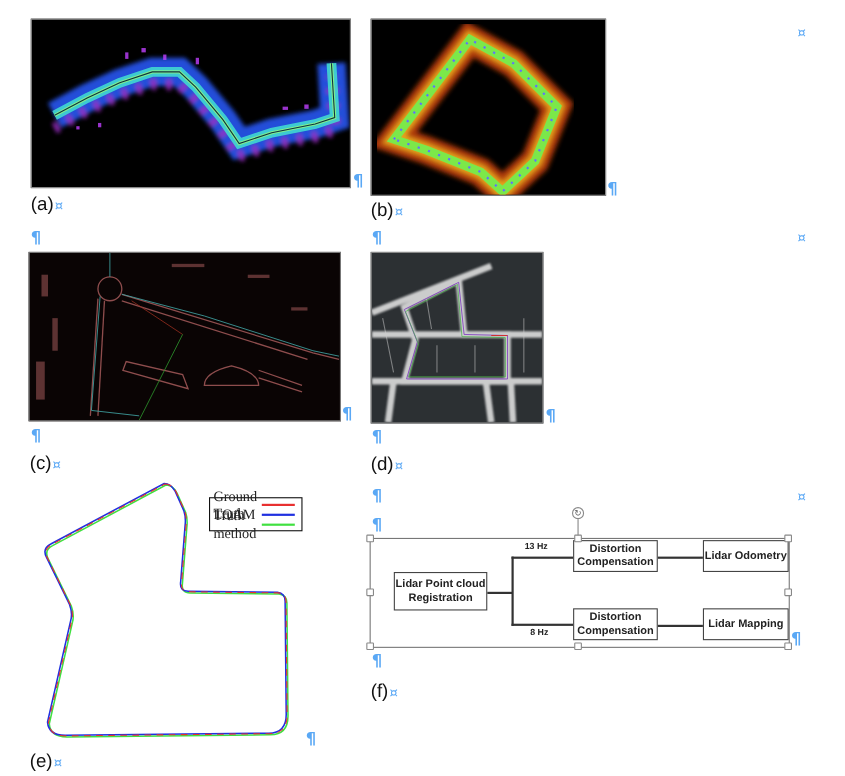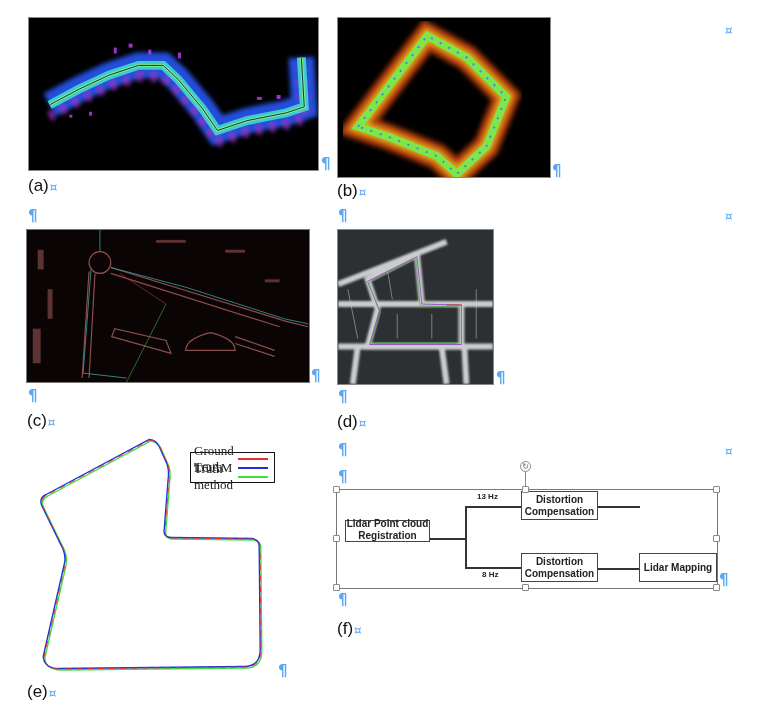--- a/index.html
+++ b/index.html
@@ -177,34 +177,37 @@
 
 <div class="diag">
 
   <div class="abs" style="left:88px;top:48px;width:41px;height:2px;background:#333;"></div>
   <div class="abs" style="left:128px;top:16px;width:2px;height:63px;background:#333;"></div>
   <div class="abs" style="left:128px;top:16px;width:56px;height:2px;background:#333;"></div>
   <div class="abs" style="left:128px;top:77px;width:56px;height:2px;background:#333;"></div>
   <div class="abs" style="left:260px;top:16px;width:43px;height:2px;background:#333;"></div>
   <div class="abs" style="left:260px;top:78px;width:43px;height:2px;background:#333;"></div>
 
-  <div class="box" style="left:8px;top:30px;width:85px;height:22px;align-items:flex-end;">
+  <div class="box" style="left:21px;top:30px;width:85px;height:35px;">
     <span><span>Lidar Point cloud</span><br><span>Registration</span></span>
   </div>
 
   <span class="hz" style="left:140px;top:2px;">13 Hz</span>
   <span class="hz" style="left:145px;top:80px;">8 Hz</span>
 
   <div class="box" style="left:184px;top:1px;width:77px;height:29px;">
     <span><span>Distortion</span><br><span>Compensation</span></span>
   </div>
   <div class="box" style="left:184px;top:63px;width:77px;height:29px;">
     <span><span>Distortion</span><br><span>Compensation</span></span>
   </div>
 
+  <div class="box" style="left:302px;top:1px;width:78px;height:29px;">
+    <span>Lidar Odometry</span>
+  </div>
   <div class="box" style="left:302px;top:63px;width:78px;height:29px;">
     <span>Lidar Mapping</span>
   </div>
 </div>
 
 <div class="handle" style="left:333px;top:486px;"></div>
 <div class="handle" style="left:522px;top:486px;"></div>
 <div class="handle" style="left:713px;top:486px;"></div>
 <div class="handle" style="left:333px;top:535px;"></div>
 <div class="handle" style="left:713px;top:535px;"></div>

